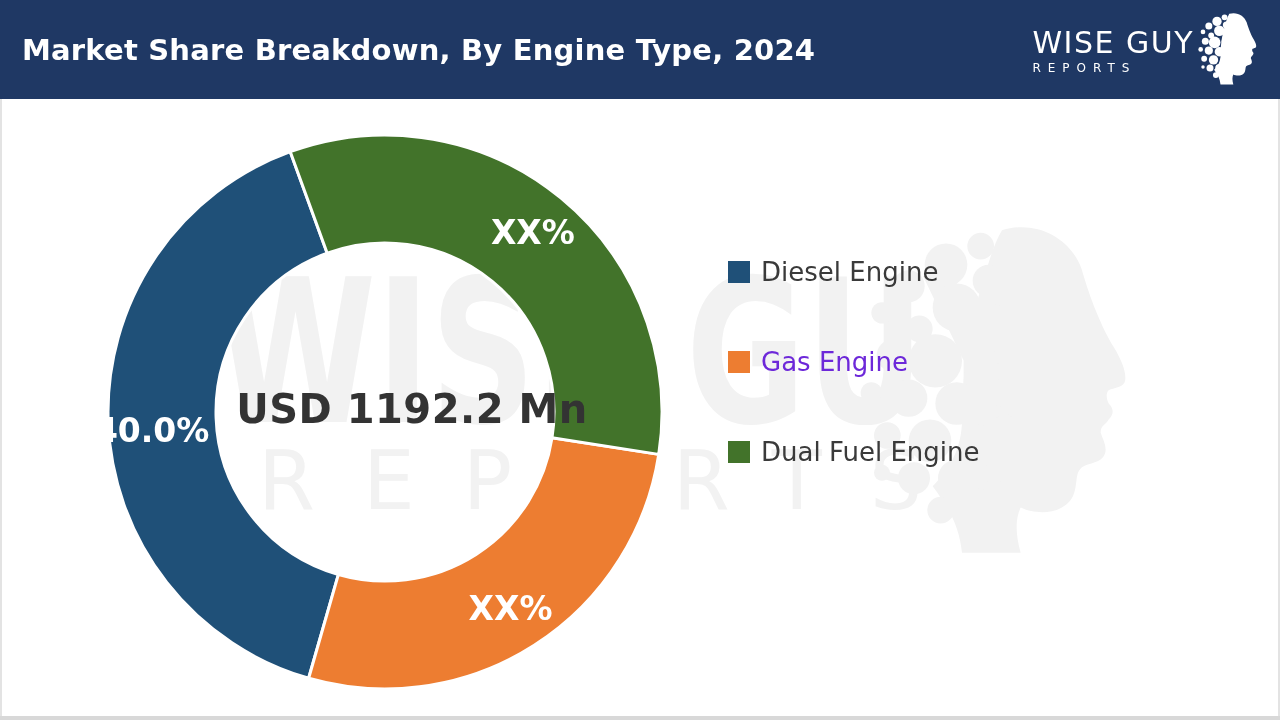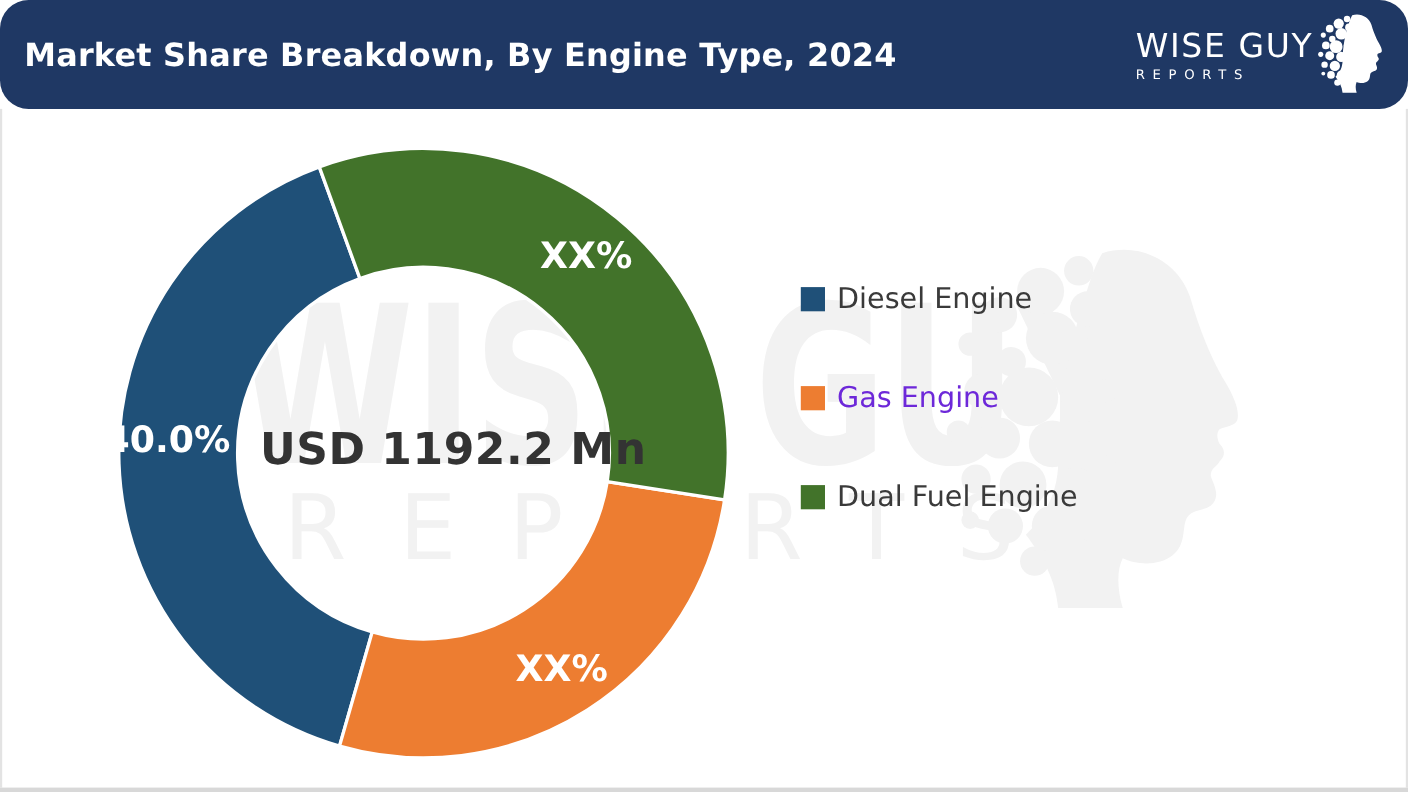--- a/index.html
+++ b/index.html
@@ -40,21 +40,21 @@
   
   .bottom-bar{position:absolute;left:0;top:716px;width:1280px;height:4px;background:#D8D8D8;z-index:6;}
   .edge{position:absolute;top:99px;width:2px;height:617px;background:#E3E3E3;z-index:6;}
   .edge.left{left:0;} .edge.right{left:1278px;}
 </style>
 </head>
 <body>
 
 <div class="page">
 
-  <div class="header" style="background: rgb(31, 56, 100); border-radius: 26px;">
+  <div class="header" style="background: rgb(31, 56, 100);">
     <div class="page-title" style="color: rgb(255, 255, 255);">Market Share Breakdown, By Engine Type, 2024</div>
     <div class="logo">
       <div class="logo-text">
         <div class="logo-line1">WISE GUY</div>
         <div class="logo-line2">REPORTS</div>
       </div>
       <svg class="logo-head" viewBox="0 0 120 130">
         <use href="#wgr-head" fill="#FFFFFF"></use>
       </svg>
     </div>
@@ -104,21 +104,21 @@
   <svg class="wm-head" viewBox="0 0 120 130">
     <use href="#wgr-head" fill="#F2F2F2"></use>
   </svg>
 
   <svg id="donut-svg" width="1280" height="720">
       <path d="M290.26042029878977 151.70514404230335 A277 277 0 0 0 308.6484524386913 678.2694897749143 L338.41728686692716 574.4532266135759 A169 169 0 0 1 327.198595777962 253.1919470871815 Z" fill="#1F5078" stroke="#ffffff" stroke-width="3" stroke-linejoin="round"></path>
       <path d="M308.6484524386913 678.2694897749143 A277 277 0 0 0 658.7392616606951 454.37707665067865 L552.0105964644674 437.8546063320025 A169 169 0 0 1 338.41728686692716 574.4532266135759 Z" fill="#ED7D31" stroke="#ffffff" stroke-width="3" stroke-linejoin="round"></path>
       <path d="M658.7392616606951 454.37707665067865 A277 277 0 0 0 290.26042029878994 151.7051440423033 L327.1985957779621 253.19194708718143 A169 169 0 0 1 552.0105964644674 437.8546063320025 Z" fill="#42732A" stroke="#ffffff" stroke-width="3" stroke-linejoin="round"></path>
     </svg>
   <div id="labels">
-      <div class="slice-label" style="left: 152.142px; top: 399px; color: rgb(255, 255, 255);">40.0%</div>
+      <div class="slice-label" style="left: 152.142px; top: 430px; color: rgb(255, 255, 255);">40.0%</div>
       <div class="slice-label" style="left: 510.534px; top: 608.291px; color: rgb(255, 255, 255);">XX%</div>
       <div class="slice-label" style="left: 532.892px; top: 231.953px; color: rgb(255, 255, 255);">XX%</div>
     </div>
   <div class="center-label" style="color: rgb(51, 51, 51); margin-left: 27px;">USD 1192.2 Mn</div>
 
   <div class="legend">
     <div class="legend-item">
       <span class="legend-swatch" style="background: rgb(31, 80, 120);"></span>
       <span class="legend-label" style="color: rgb(58, 58, 58);">Diesel Engine</span>
     </div>

